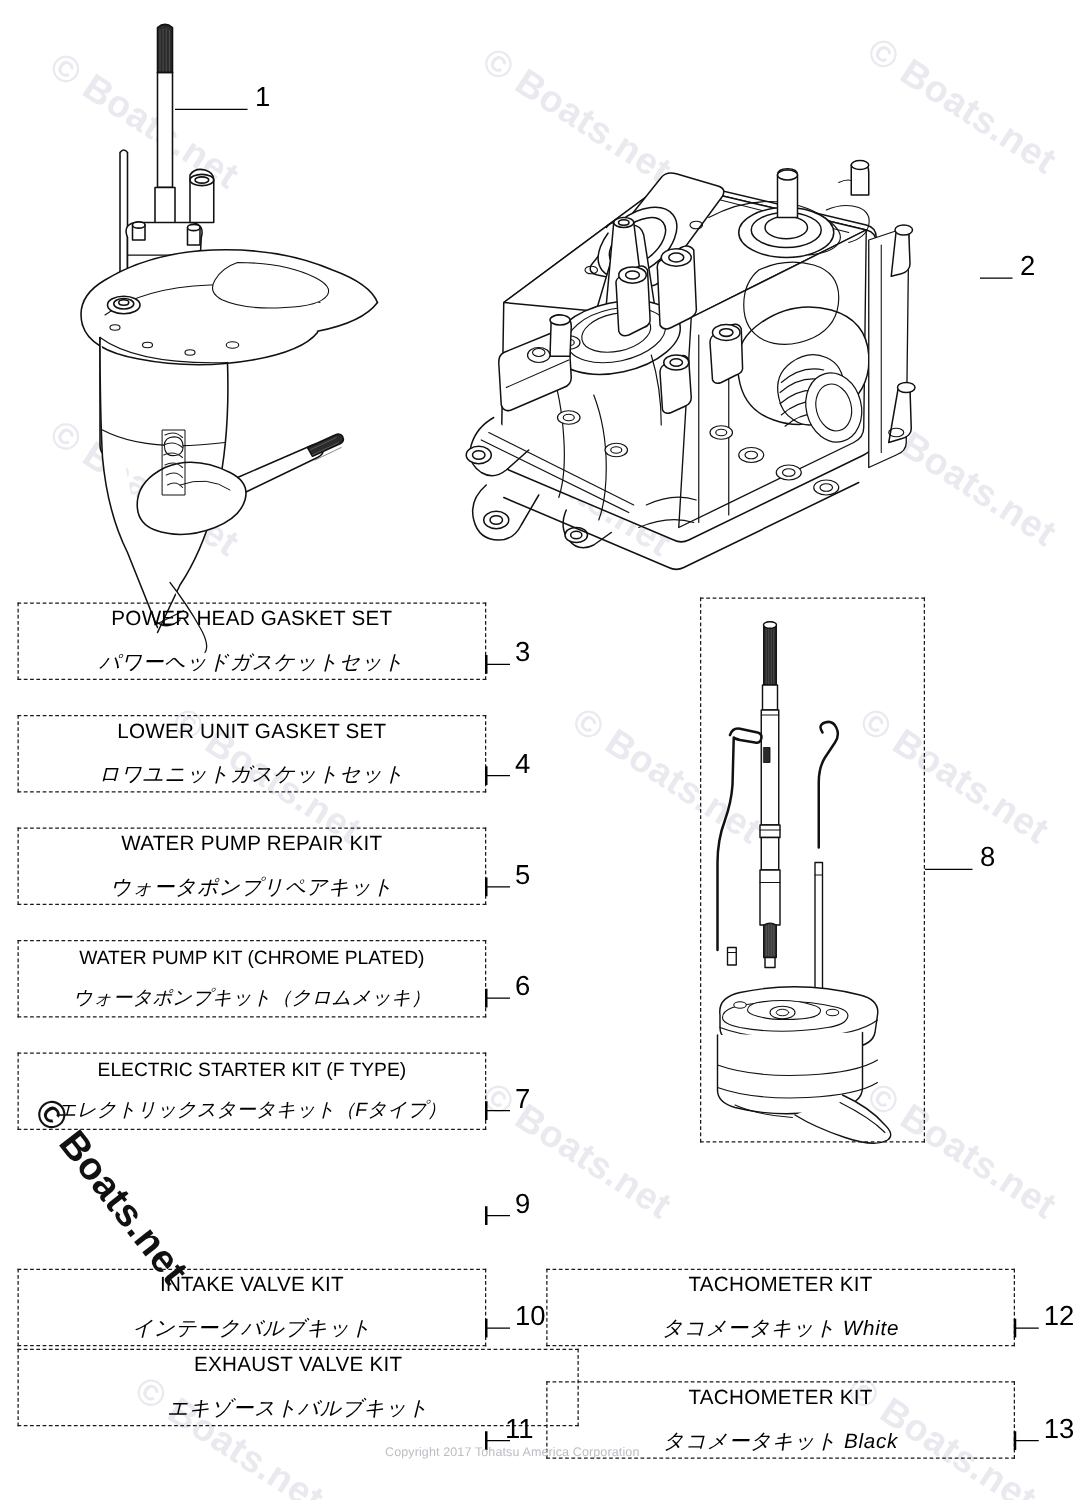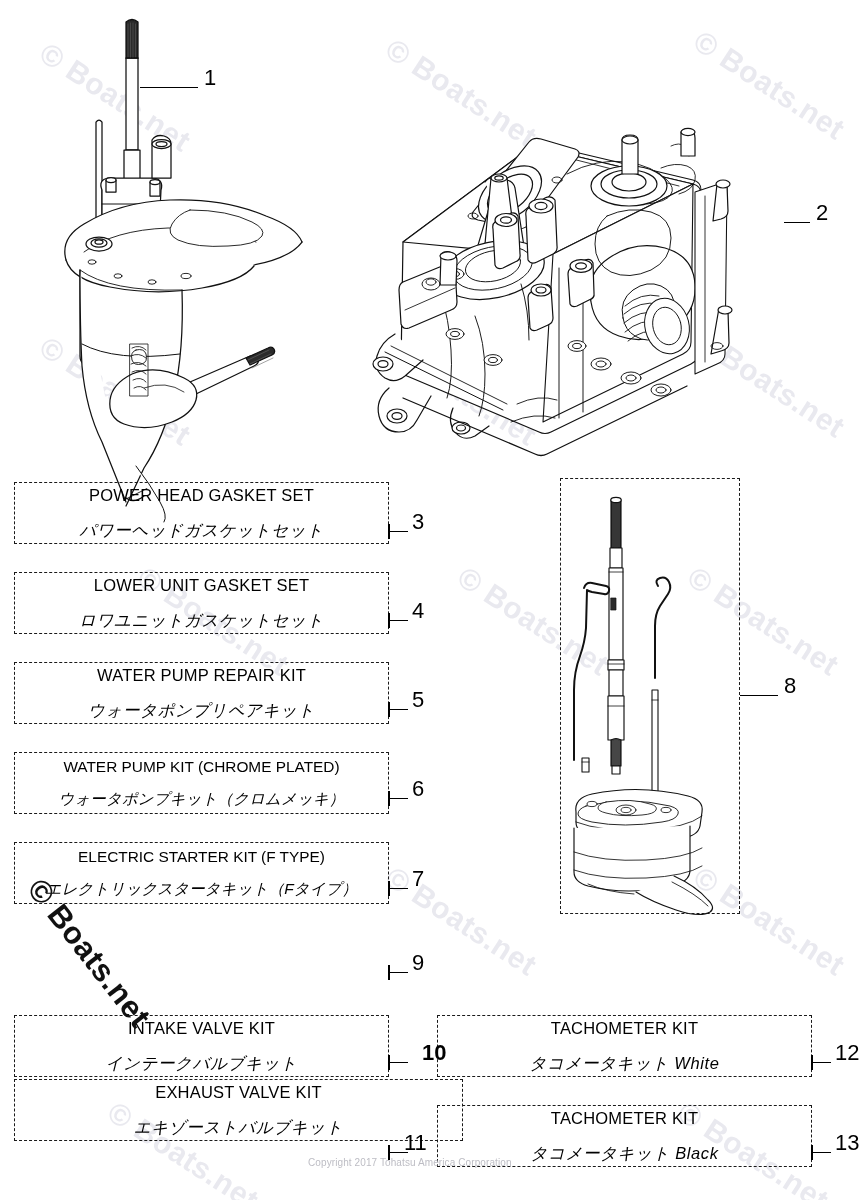--- a/index.html
+++ b/index.html
@@ -383,21 +383,21 @@
     <div class="num" style="left:24px;">9</div>
   </div>
 
   <div class="kitbox" style="left:14px;top:1015px;width:375px;height:62px;">
     <div class="en">INTAKE VALVE KIT</div>
     <div class="jp">インテークバルブキット</div>
   </div>
   <div class="callout" style="left:388px;top:1055px;">
     <div class="tick"></div>
     <div class="lead" style="width:20px;"></div>
-    <div class="num" style="left:34px;font-weight:bold;">10</div>
+    <div class="num" style="left:24px;">10</div>
   </div>
 
   <div class="kitbox" style="left:14px;top:1079px;width:449px;height:62px;">
     <div class="en">EXHAUST VALVE KIT</div>
     <div class="jp">エキゾーストバルブキット</div>
   </div>
   <div class="callout" style="left:388px;top:1145px;">
     <div class="tick"></div>
     <div class="lead" style="width:20px;"></div>
     <div class="num" style="left:16px;">11</div>

